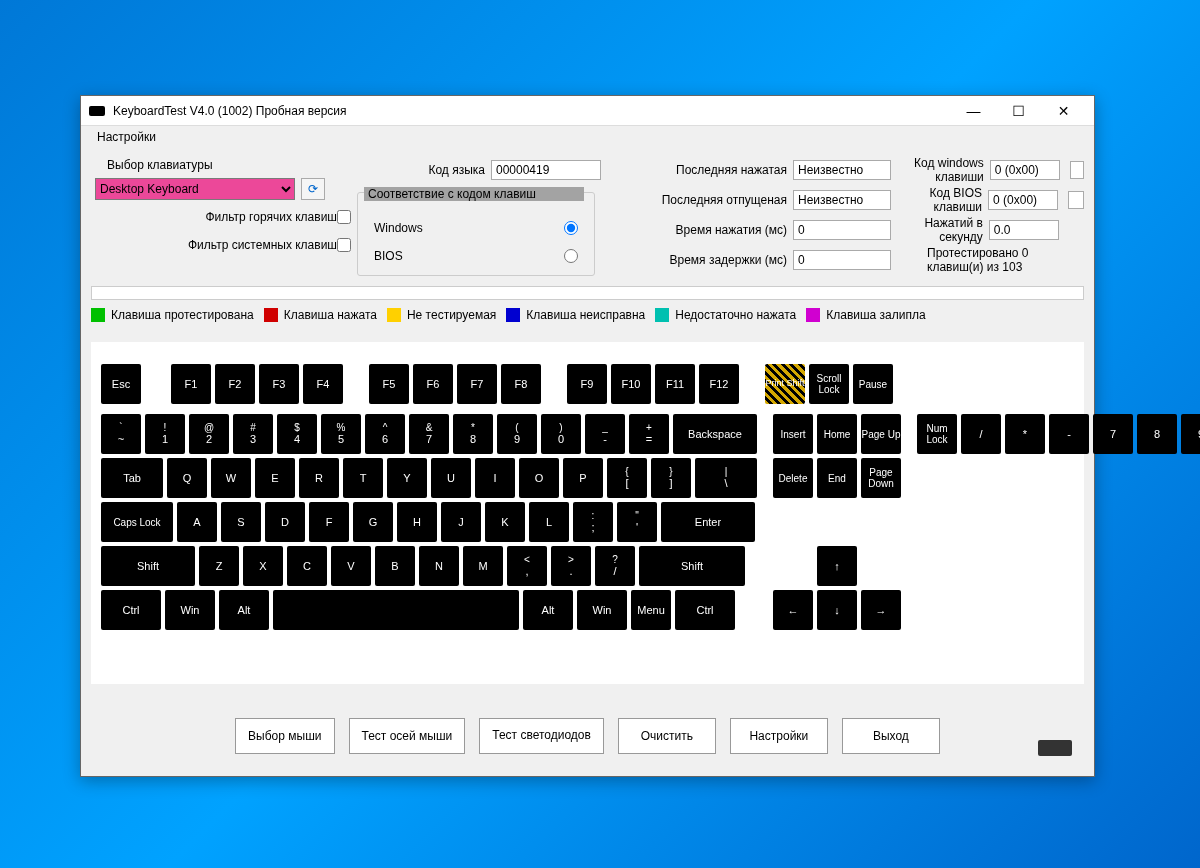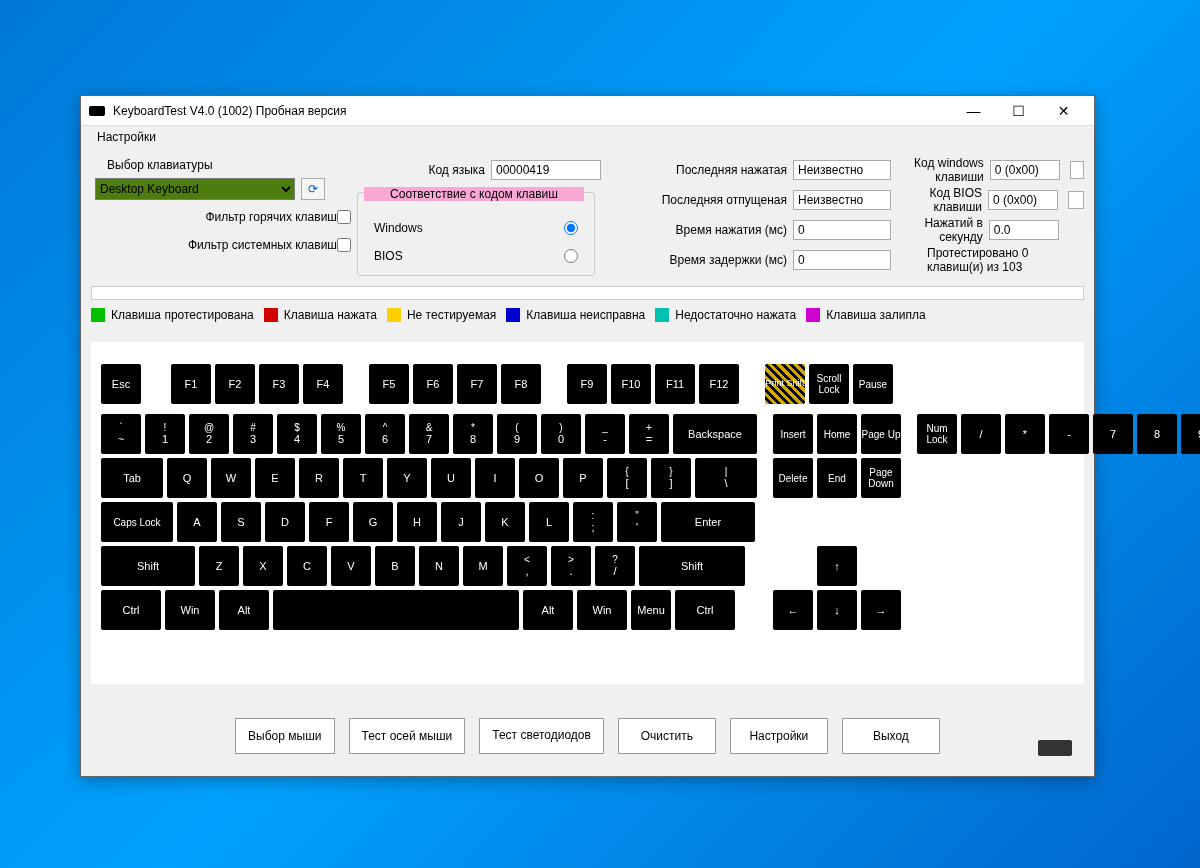--- a/index.html
+++ b/index.html
@@ -55,45 +55,44 @@
   gap: 0;
   font-size: 12px;
 }
 .col { display: flex; flex-direction: column; gap: 6px; }
 .lbl-row { display: flex; align-items: center; gap: 6px; justify-content: flex-end; height: 24px;}
 .lbl-row label { text-align: right; }
 .lbl { font-size: 12px; }
 .kb-select-row { display: flex; align-items: center; gap: 6px; }
 select.kb-select {
   width: 200px; height: 22px; font-size: 12px;
-  border: 1px solid #7a7a7a; background: #4d7c0f;
+  border: 1px solid #7a7a7a; background: #ec4899;
 }
 .refresh-btn {
   width: 24px; height: 22px;
   border: 1px solid #aaa; background: #f5f5f5;
   display: flex; align-items: center; justify-content: center;
   font-size: 12px; color: #0066cc;
 }
 .chk-row { display: flex; align-items: center; justify-content: flex-end; height:22px;}
 input[type=checkbox] { width: 14px; height: 14px; }
 .fieldset {
   border: 1px solid #ccc;
   border-radius: 3px;
   padding: 6px 10px 10px 10px;
   margin: 0 6px;
 }
 .fieldset-legend {
   font-size: 12px;
   margin-bottom: 6px;
   margin-left: -4px;
-  background: #f9a8d4;
+  background: #a3a3a3;
   padding: 0 4px;
   position: relative;
   top: -12px;
-  text-align: center;
 }
 .radio-row { display: flex; justify-content: space-between; align-items: center; padding: 2px 6px; }
 input[type=radio] { width: 14px; height: 14px; }
 input[type=text].ro {
   width: 98px; height: 20px;
   border: 1px solid #aaa; background: #fff;
   padding: 0 4px; font-size: 12px;
 }
 .colorbox {
   width: 18px; height: 18px; border: 1px solid #aaa; background: #fff;

